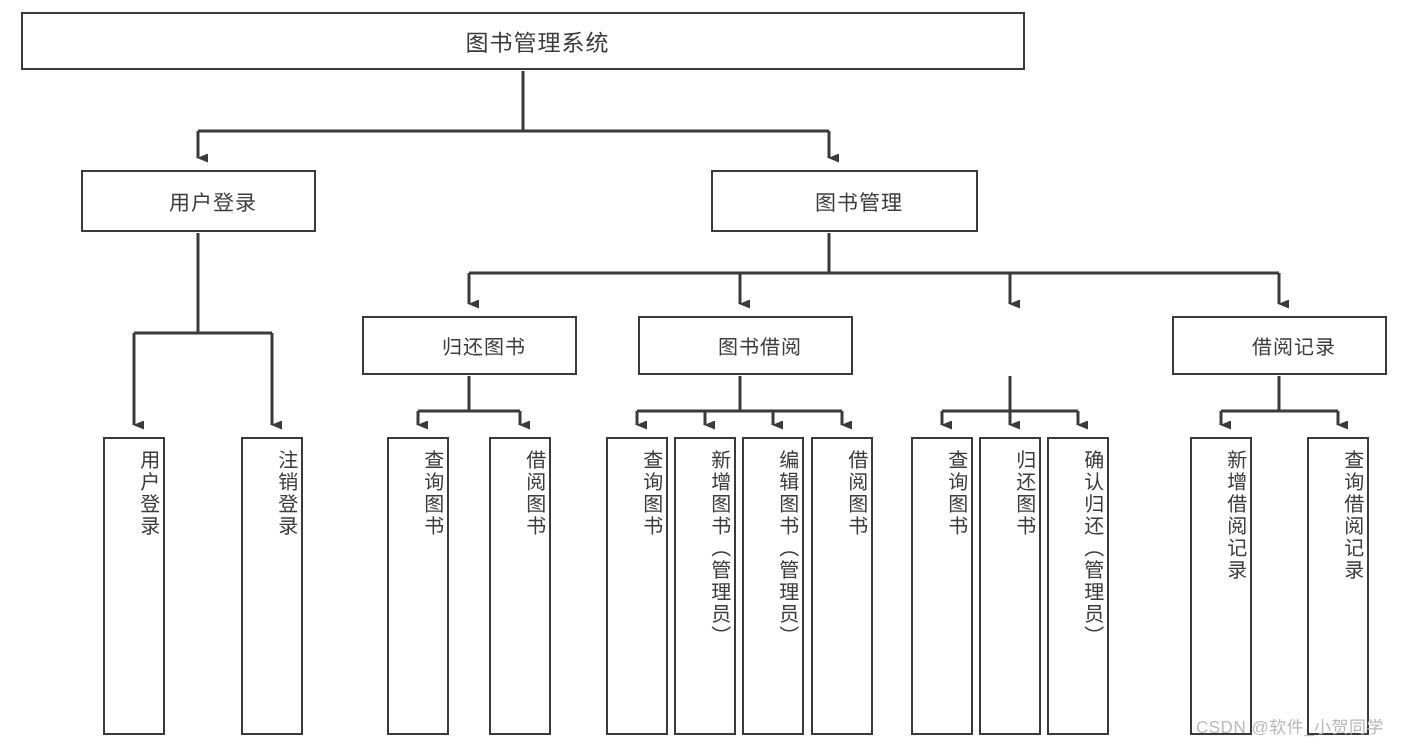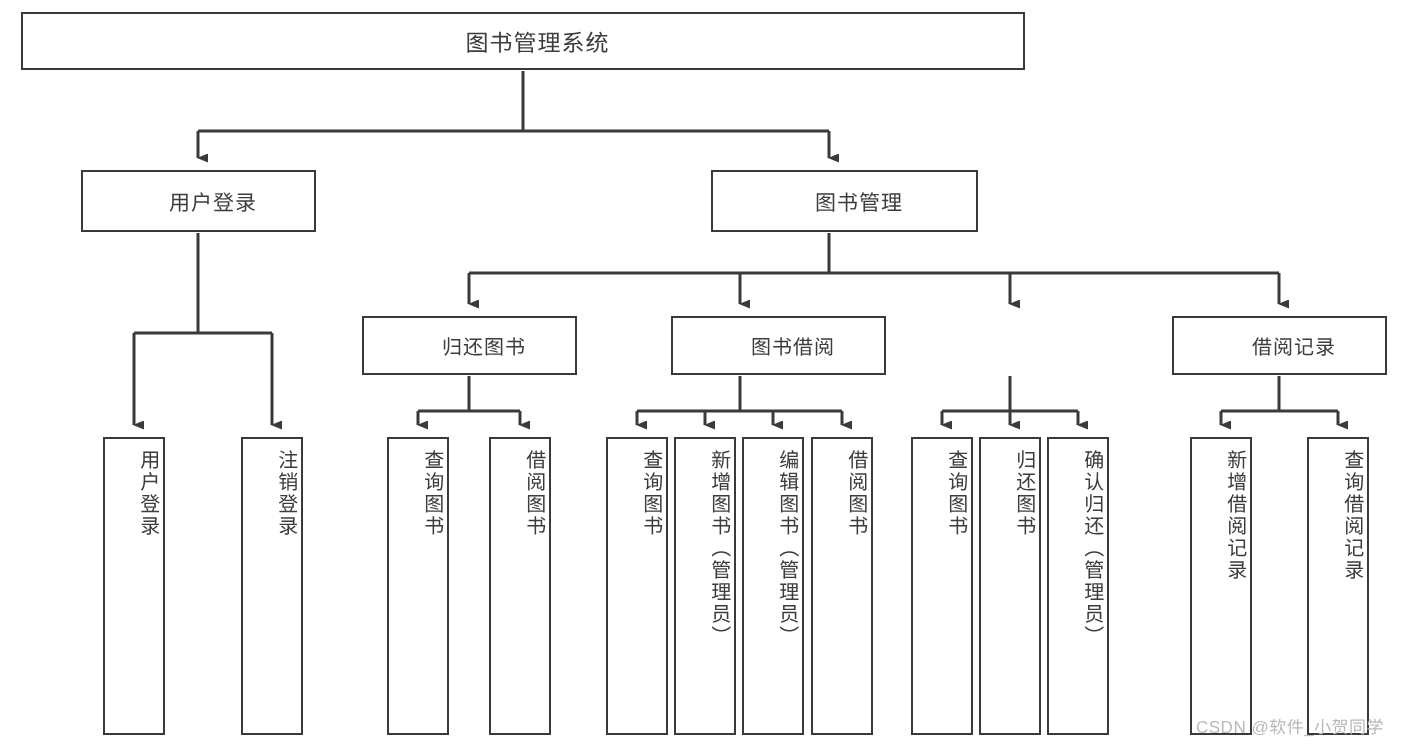--- a/index.html
+++ b/index.html
@@ -140,21 +140,21 @@
   <div class="node level2" style="left:81px; top:170px; width:235px; height:62px;">
     <span class="htext">用户登录</span>
   </div>
   <div class="node level2" style="left:711px; top:170px; width:267px; height:62px;">
     <span class="htext">图书管理</span>
   </div>
 
   <div class="node level3" style="left:362px; top:316px; width:215px; height:59px;">
     <span class="htext">归还图书</span>
   </div>
-  <div class="node level3" style="left:671px; top:316px; width:215px; height:59px;">
+  <div class="node level3" style="left:638px; top:316px; width:215px; height:59px;">
     <span class="htext">图书借阅</span>
   </div>
   <div class="node level3" style="left:1172px; top:316px; width:215px; height:59px;">
     <span class="htext">借阅记录</span>
   </div>
 
   <div class="node leaf" style="left:103px; top:437px; width:62px; height:298px;">
     <span class="vtext">用户登录</span>
   </div>
   <div class="node leaf" style="left:241px; top:437px; width:62px; height:298px;">

